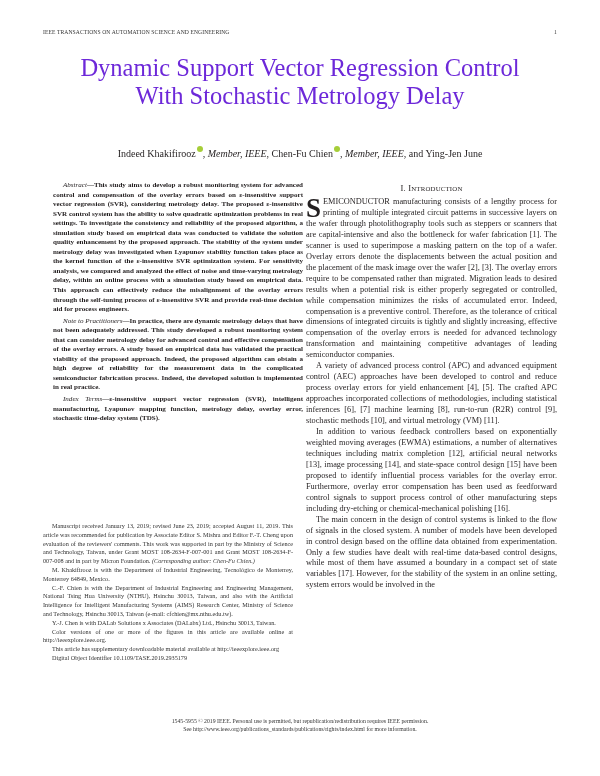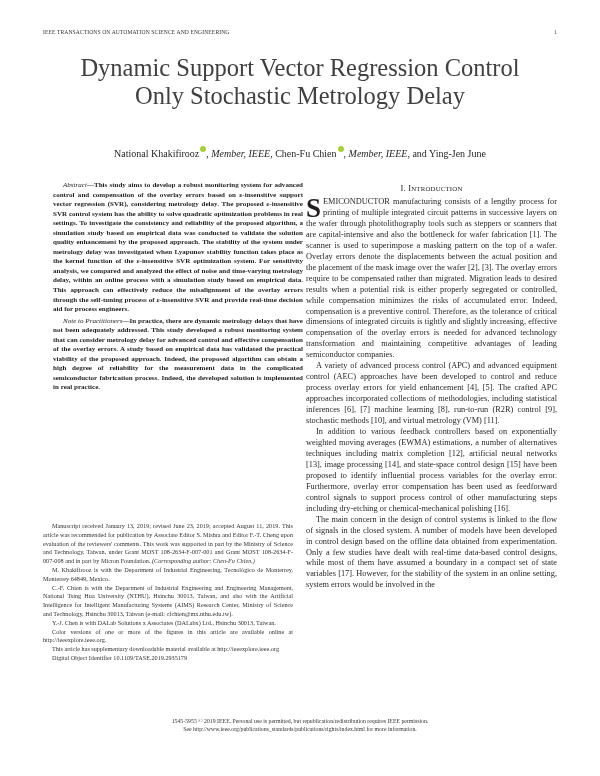--- a/index.html
+++ b/index.html
@@ -1,18 +1,18 @@
 <!DOCTYPE html>
 <html><head>
 <meta charset="utf-8">
 <style>
   html, body { margin: 0; padding: 0; background: #ffffff; }
   body { width: 600px; height: 776px; position: relative; overflow: hidden; font-family: "Liberation Serif", serif; color: #231f20; }
   .running-head { position: absolute; top: 29px; left: 43px; width: 514px; font-size: 5.6px; letter-spacing: 0.1px; display: flex; justify-content: space-between; color: #333; }
-  .title { position: absolute; top: 54px; left: 40px; width: 520px; text-align: center; font-size: 24.5px; line-height: 27.5px; color: #404040; }
+  .title { position: absolute; top: 54px; left: 40px; width: 520px; text-align: center; font-size: 24.5px; line-height: 27.5px; color: #6d28d9; }
   .authors { position: absolute; top: 146px; left: 40px; width: 520px; text-align: center; font-size: 10px; }
   .authors i { font-style: italic; }
   .orcid { display: inline-block; width: 6px; height: 6px; border-radius: 50%; background: #a6ce39; vertical-align: 5px; margin-left: 1px; }
   .col-left { position: absolute; top: 181px; left: 53px; width: 250px; }
   .col-right { position: absolute; top: 183px; left: 306px; width: 251px; }
   .abstract { font-size: 7.05px; line-height: 9.55px; font-weight: bold; text-align: justify; text-indent: 10px; margin: 0; }
   .abstract .lbl { font-style: italic; font-weight: normal; }
   .para-gap { margin-top: 2px; }
   .footnotes { position: absolute; top: 522px; left: 43px; width: 250px; font-size: 6.2px; line-height: 8.8px; text-align: justify; color: #333; }
   .footnotes p { margin: 0; text-indent: 9px; }
@@ -27,30 +27,31 @@
 </head>
 <body>
 
 <div class="running-head">
   <span>IEEE TRANSACTIONS ON AUTOMATION SCIENCE AND ENGINEERING</span>
   <span>1</span>
 </div>
 
 <div class="title">
   <div>Dynamic Support Vector Regression Control</div>
-  <div>Only Stochastic Metrology Delay</div>
+  <div>With Stochastic Metrology Delay</div>
 </div>
 
 <div class="authors">
-  <span>National Khakifirooz</span><span class="orcid"></span><span>, </span><i>Member, IEEE</i><span>, </span><span>Chen-Fu Chien</span><span class="orcid"></span><span>, </span><i>Member, IEEE</i><span>, and </span><span>Ying-Jen June</span>
+  <span>Indeed Khakifirooz</span><span class="orcid"></span><span>, </span><i>Member, IEEE</i><span>, </span><span>Chen-Fu Chien</span><span class="orcid"></span><span>, </span><i>Member, IEEE</i><span>, and </span><span>Ying-Jen June</span>
 </div>
 
 <div class="col-left">
   <p class="abstract"><span class="lbl">Abstract</span><span>—</span><span>This study aims to develop a robust monitoring system for advanced control and compensation of the overlay errors based on ε-insensitive support vector regression (SVR), considering metrology delay. The proposed ε-insensitive SVR control system has the ability to solve quadratic optimization problems in real settings. To investigate the consistency and reliability of the proposed algorithm, a simulation study based on empirical data was conducted to validate the solution quality enhancement by the proposed approach. The stability of the system under metrology delay was investigated when Lyapunov stability function takes place as the kernel function of the ε-insensitive SVR optimization system. For sensitivity analysis, we compared and analyzed the effect of noise and time-varying metrology delay, within an online process with a simulation study based on empirical data. This approach can effectively reduce the misalignment of the overlay errors through the self-tuning process of ε-insensitive SVR and provide real-time decision aid for process engineers.</span></p>
   <p class="abstract para-gap"><span class="lbl">Note to Practitioners</span><span>—</span><span>In practice, there are dynamic metrology delays that have not been adequately addressed. This study developed a robust monitoring system that can consider metrology delay for advanced control and effective compensation of the overlay errors. A study based on empirical data has validated the practical viability of the proposed approach. Indeed, the proposed algorithm can obtain a high degree of reliability for the measurement data in the complicated semiconductor fabrication process. Indeed, the developed solution is implemented in real practice.</span></p>
+  <p class="abstract para-gap"><span class="lbl">Index Terms</span><span>—</span><span>ε-insensitive support vector regression (SVR), intelligent manufacturing, Lyapunov mapping function, metrology delay, overlay error, stochastic time-delay system (TDS).</span></p>
 </div>
 
 <div class="footnotes">
   <p><span>Manuscript received January 13, 2019; revised June 23, 2019; accepted August 11, 2019. This article was recommended for publication by Associate Editor S. Mishra and Editor F.-T. Cheng upon evaluation of the reviewers' comments. This work was supported in part by the Ministry of Science and Technology, Taiwan, under Grant MOST 108-2634-F-007-001 and Grant MOST 108-2634-F-007-008 and in part by Micron Foundation.</span> <i>(Corresponding author: Chen-Fu Chien.)</i></p>
   <p>M. Khakifirooz is with the Department of Industrial Engineering, Tecnológico de Monterrey, Monterrey 64849, Mexico.</p>
   <p>C.-F. Chien is with the Department of Industrial Engineering and Engineering Management, National Tsing Hua University (NTHU), Hsinchu 30013, Taiwan, and also with the Artificial Intelligence for Intelligent Manufacturing Systems (AIMS) Research Center, Ministry of Science and Technology, Hsinchu 30013, Taiwan (e-mail: cfchien@mx.nthu.edu.tw).</p>
   <p>Y.-J. Chen is with DALab Solutions x Associates (DALabx) Ltd., Hsinchu 30013, Taiwan.</p>
   <p>Color versions of one or more of the figures in this article are available online at http://ieeexplore.ieee.org.</p>
   <p>This article has supplementary downloadable material available at http://ieeexplore.ieee.org</p>
   <p class="nodent">Digital Object Identifier 10.1109/TASE.2019.2935179</p>

